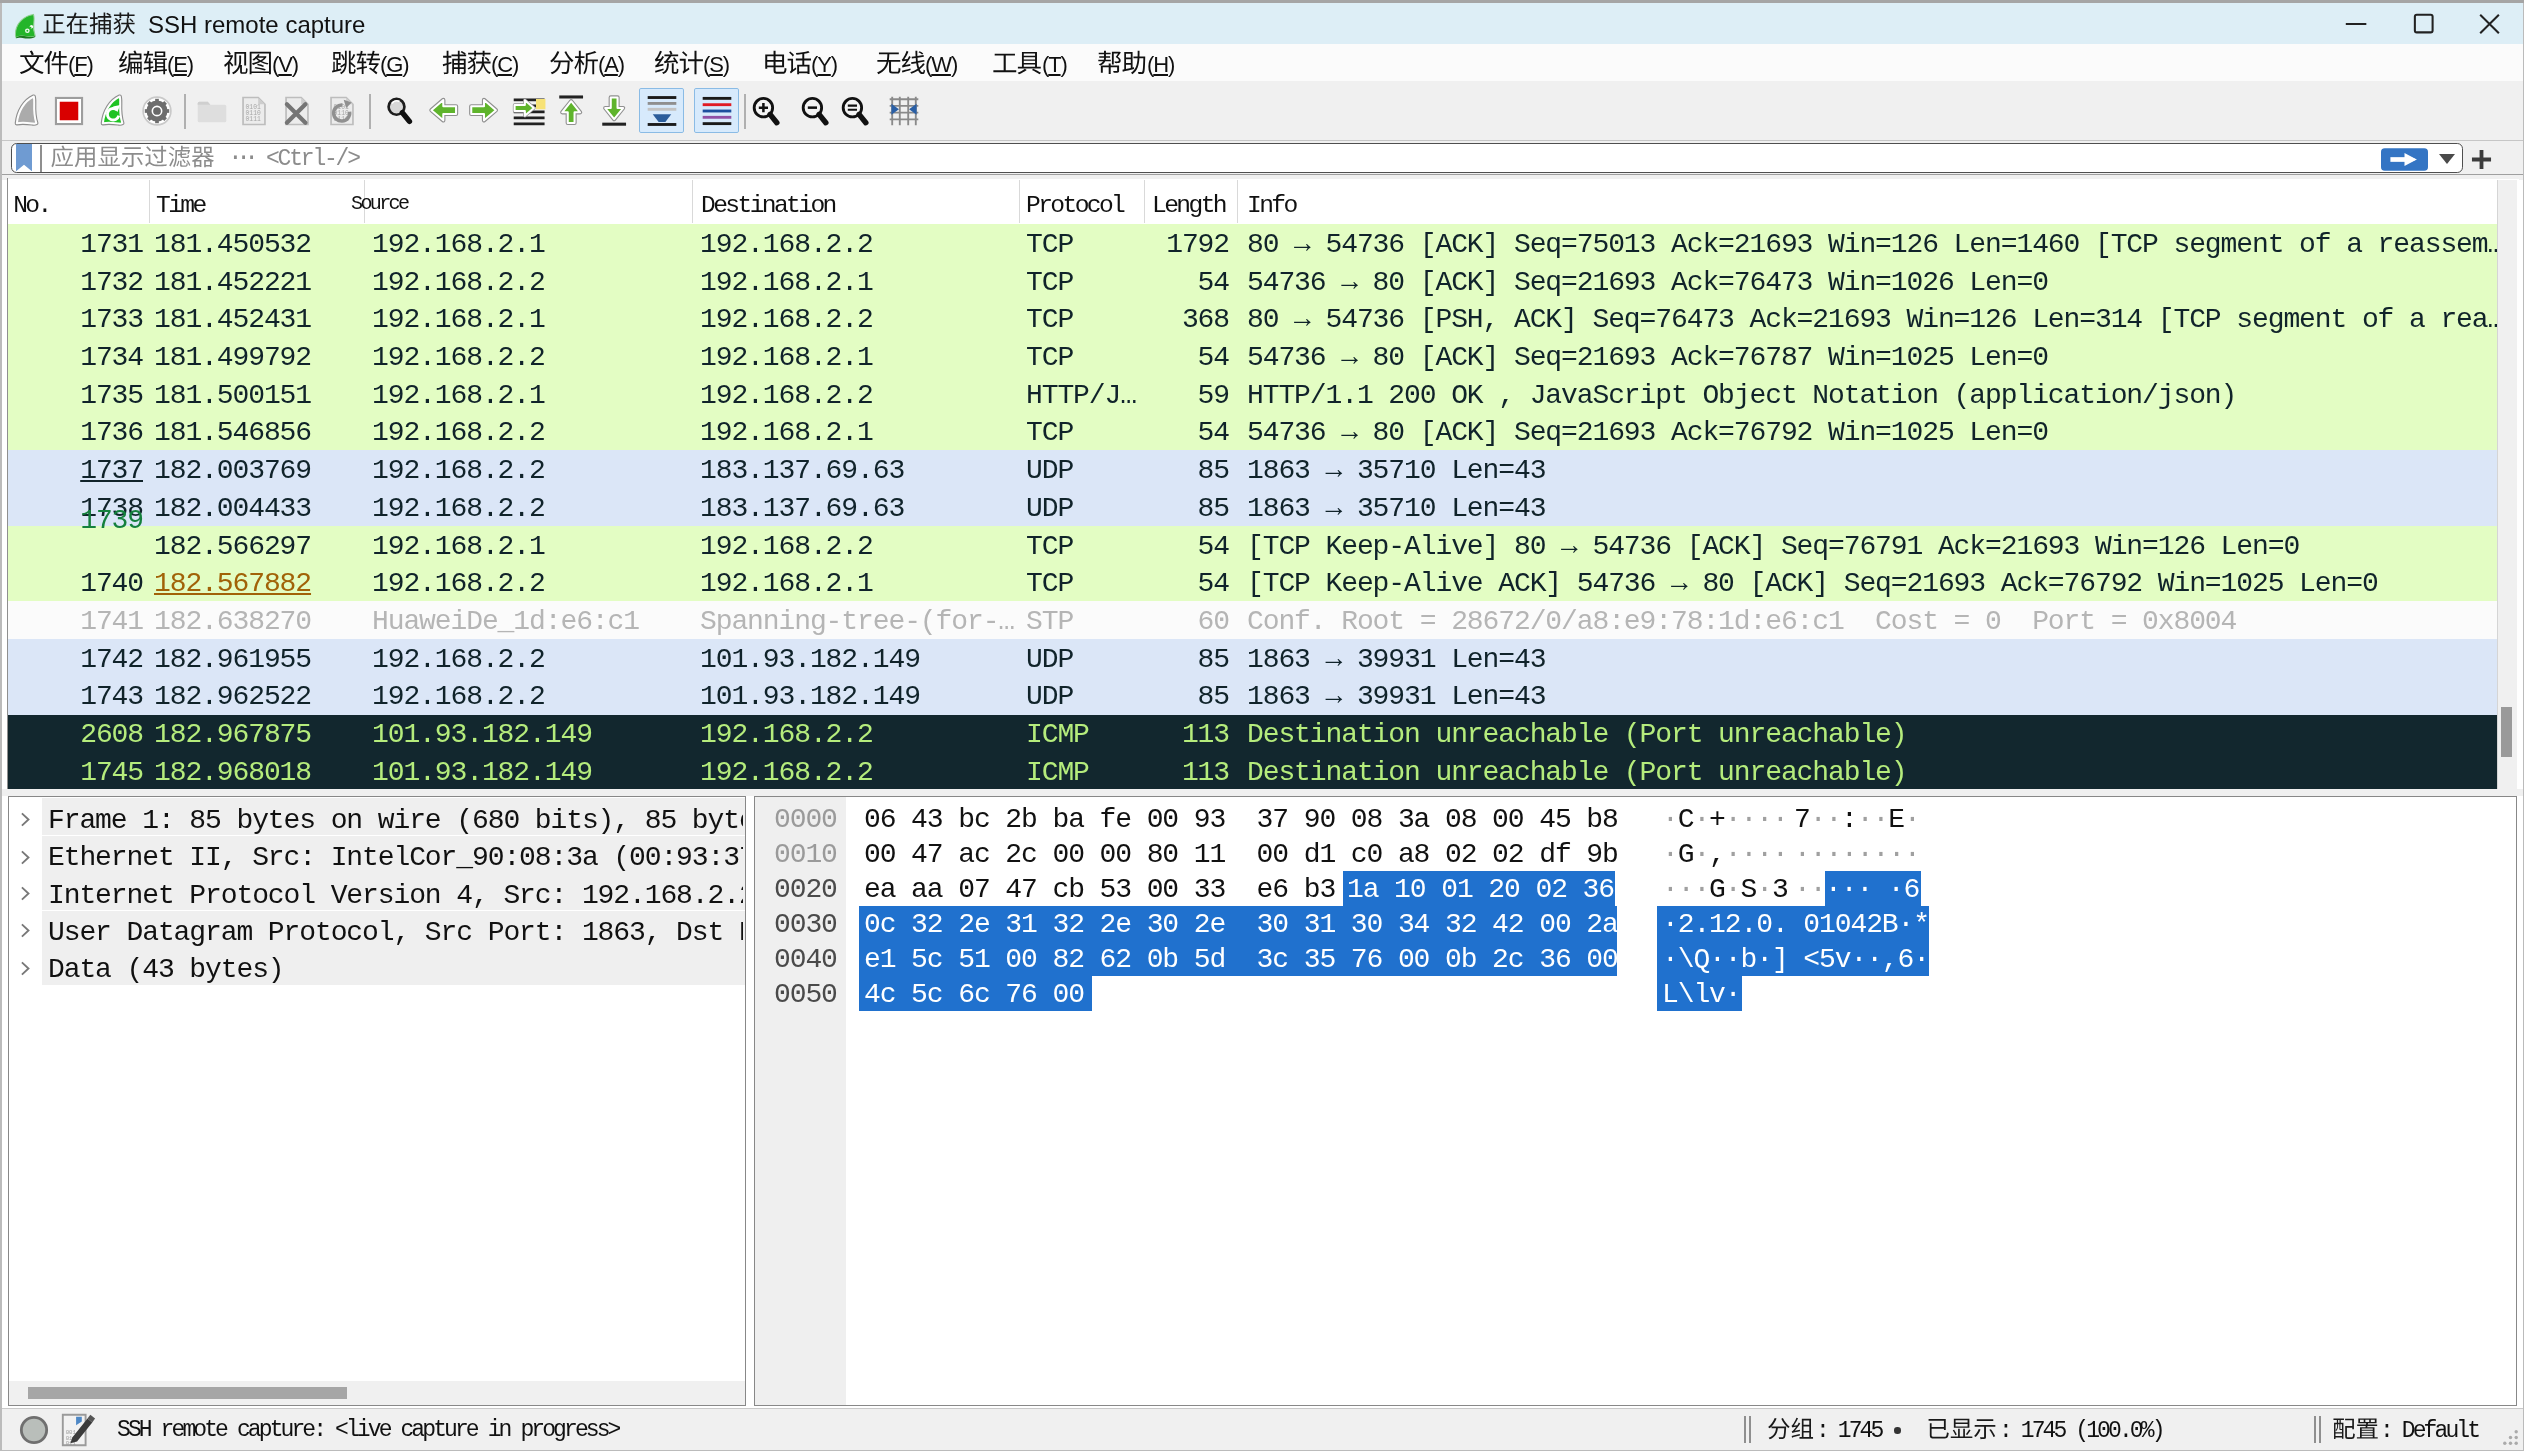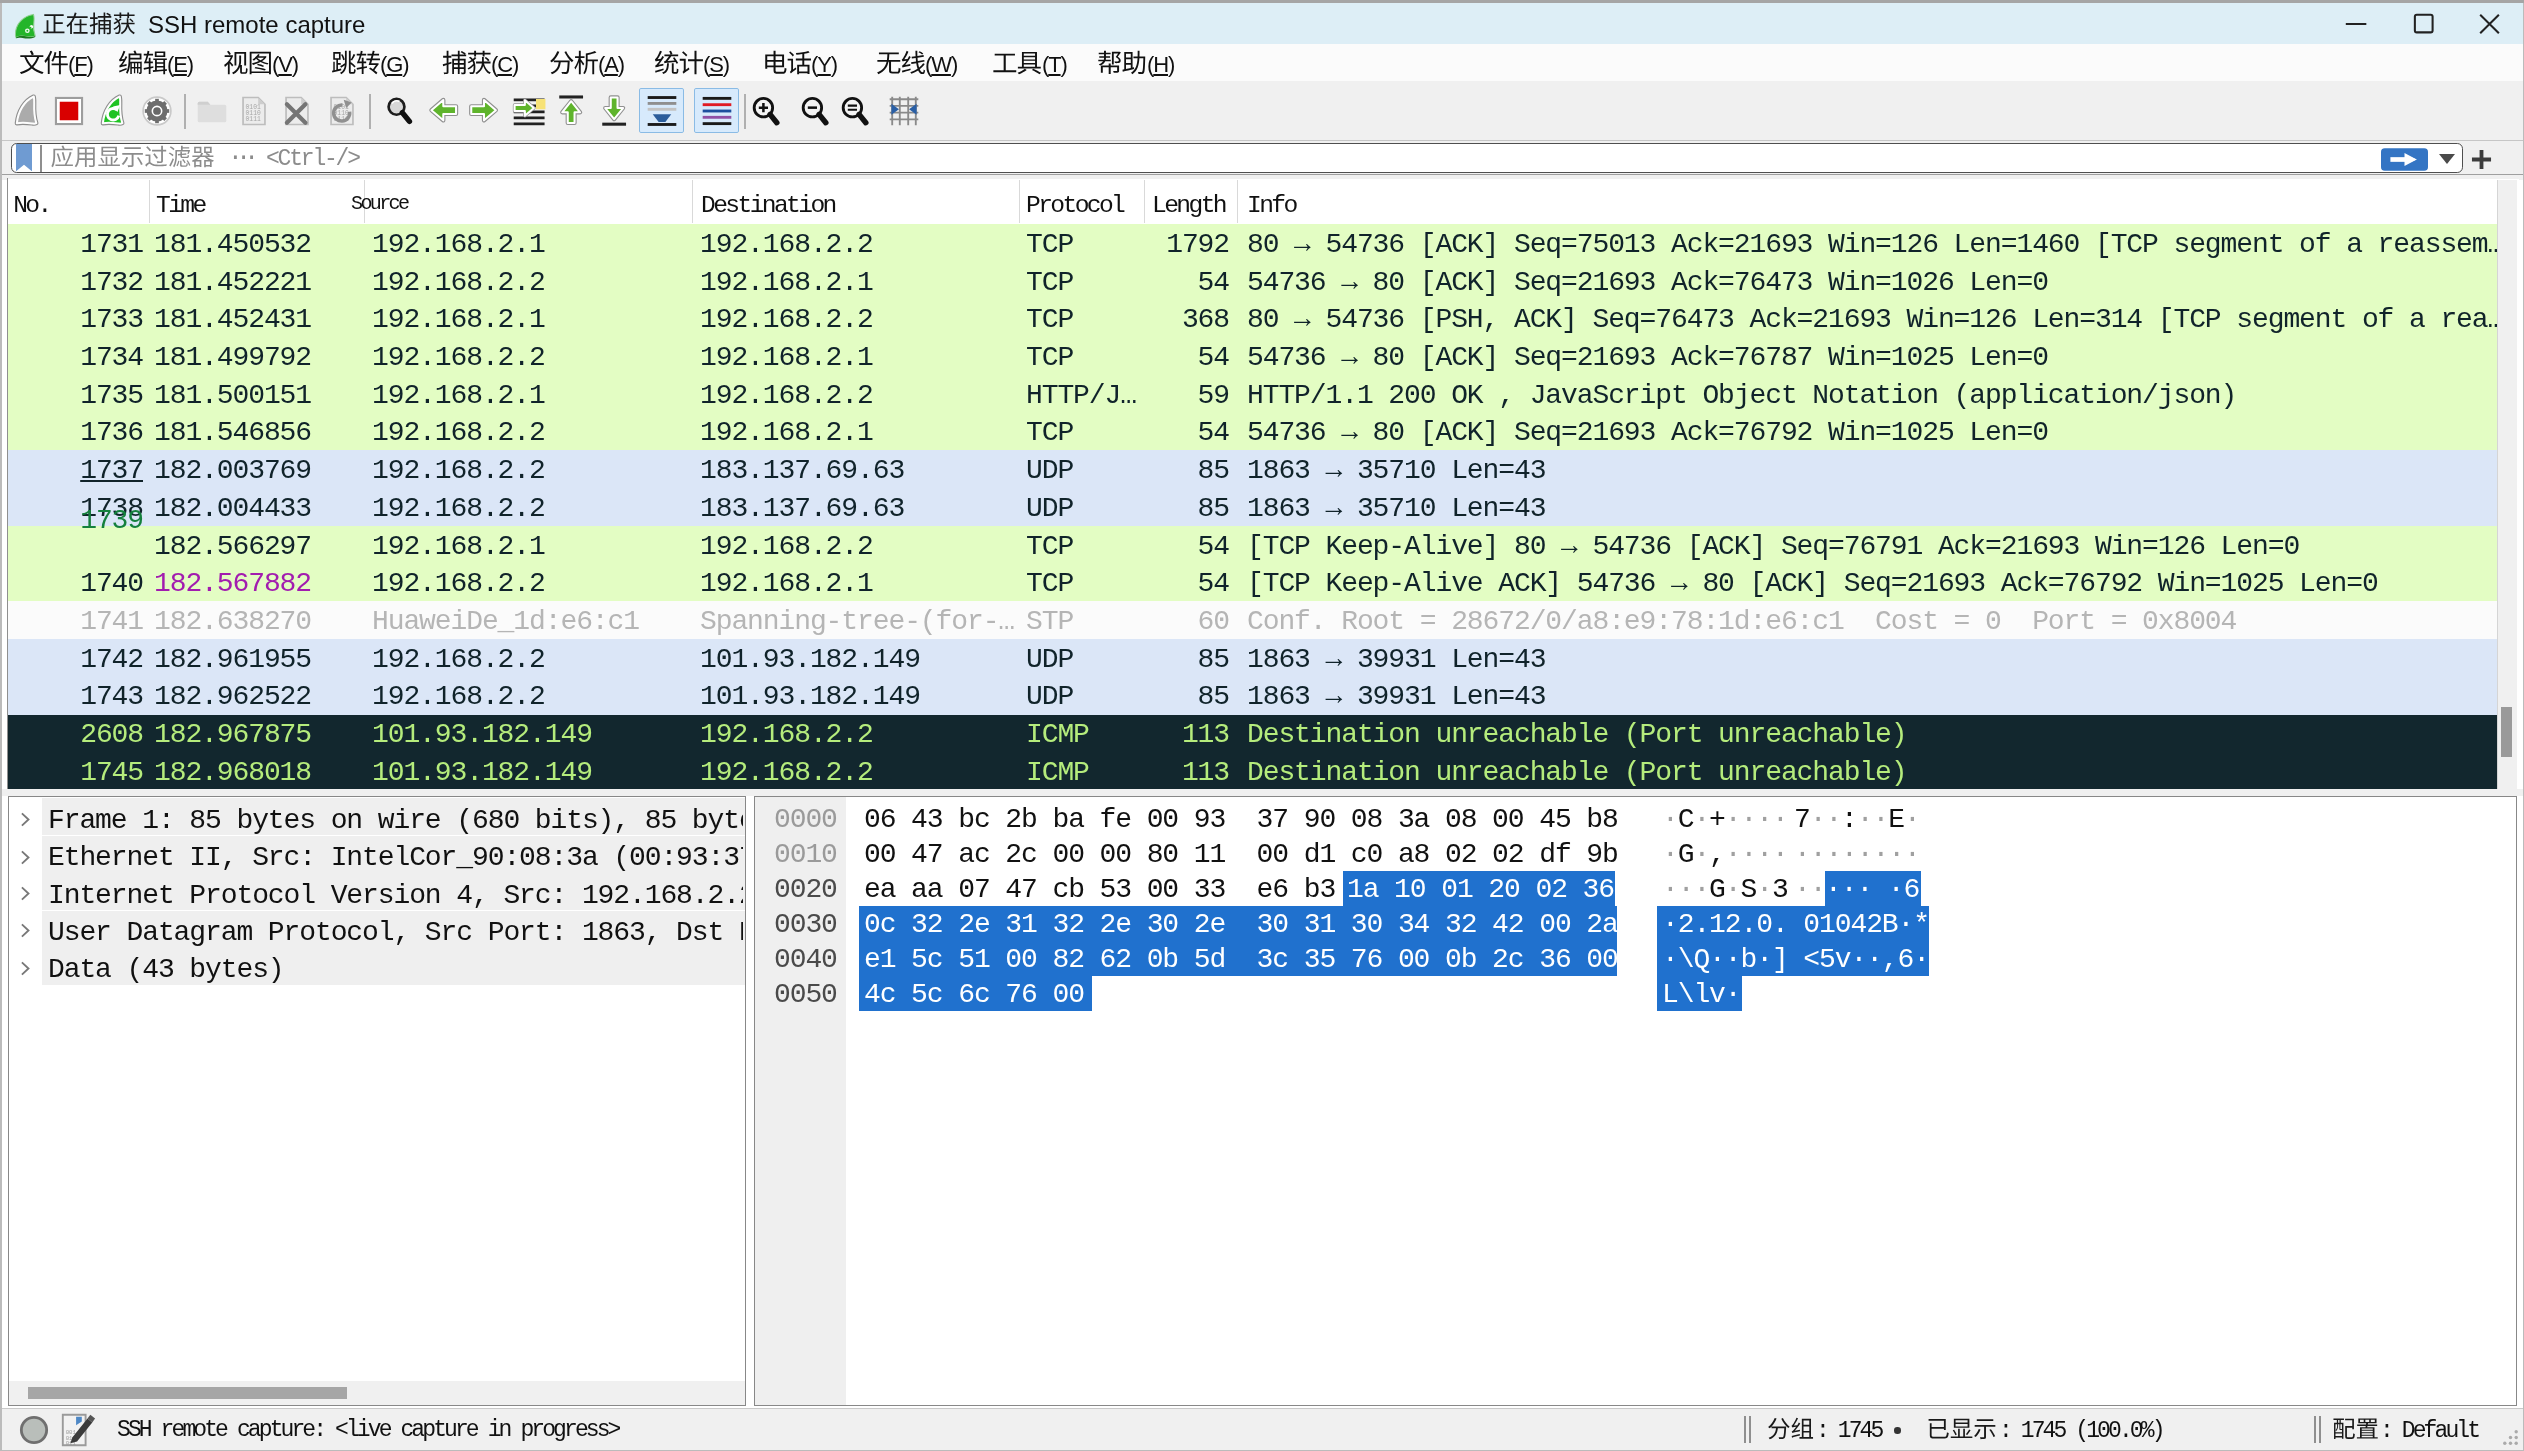--- a/index.html
+++ b/index.html
@@ -402,21 +402,21 @@
 <div class="abs" style="left:7.6px;top:526px;width:2490px;height:39px;background:#e3fdc3"></div>
 <div class="t" style="right:2381px;left:auto;top:507px;font-size:28px;color:#15803d;letter-spacing:-1.1px;">1739</div>
 <div class="t " style="left:154px;top:533px;font-size:28px;color:#10232a;letter-spacing:-1.1px;">182.566297</div>
 <div class="t " style="left:372px;top:533px;font-size:28px;color:#10232a;letter-spacing:-1.1px;">192.168.2.1</div>
 <div class="t " style="left:700px;top:533px;font-size:28px;color:#10232a;letter-spacing:-1.1px;">192.168.2.2</div>
 <div class="t " style="left:1026px;top:533px;font-size:28px;color:#10232a;letter-spacing:-1.1px;">TCP</div>
 <div class="t" style="right:1295px;left:auto;top:533px;font-size:28px;color:#10232a;letter-spacing:-1.1px;">54</div>
 <div class="t " style="left:1247px;top:533px;font-size:28px;color:#10232a;letter-spacing:-1.1px;max-width:1251px;overflow:hidden">[TCP Keep-Alive] 80 → 54736 [ACK] Seq=76791 Ack=21693 Win=126 Len=0</div>
 <div class="abs" style="left:7.6px;top:564px;width:2490px;height:39px;background:#e3fdc3"></div>
 <div class="t" style="right:2381px;left:auto;top:570px;font-size:28px;color:#10232a;letter-spacing:-1.1px;">1740</div>
-<div class="t " style="left:154px;top:570px;font-size:28px;color:#a21caf;letter-spacing:-1.1px;">182.567882</div>
+<div class="t " style="left:154px;top:570px;font-size:28px;color:#a16207;letter-spacing:-1.1px;text-decoration:underline;">182.567882</div>
 <div class="t " style="left:372px;top:570px;font-size:28px;color:#10232a;letter-spacing:-1.1px;">192.168.2.2</div>
 <div class="t " style="left:700px;top:570px;font-size:28px;color:#10232a;letter-spacing:-1.1px;">192.168.2.1</div>
 <div class="t " style="left:1026px;top:570px;font-size:28px;color:#10232a;letter-spacing:-1.1px;">TCP</div>
 <div class="t" style="right:1295px;left:auto;top:570px;font-size:28px;color:#10232a;letter-spacing:-1.1px;">54</div>
 <div class="t " style="left:1247px;top:570px;font-size:28px;color:#10232a;letter-spacing:-1.1px;max-width:1251px;overflow:hidden">[TCP Keep-Alive ACK] 54736 → 80 [ACK] Seq=21693 Ack=76792 Win=1025 Len=0</div>
 <div class="abs" style="left:7.6px;top:601px;width:2490px;height:39px;background:#fbfbfb"></div>
 <div class="t" style="right:2381px;left:auto;top:608px;font-size:28px;color:#b5b5b5;letter-spacing:-1.1px;">1741</div>
 <div class="t " style="left:154px;top:608px;font-size:28px;color:#b5b5b5;letter-spacing:-1.1px;">182.638270</div>
 <div class="t " style="left:372px;top:608px;font-size:28px;color:#b5b5b5;letter-spacing:-1.1px;">HuaweiDe_1d:e6:c1</div>
 <div class="t " style="left:700px;top:608px;font-size:28px;color:#b5b5b5;letter-spacing:-1.1px;">Spanning-tree-(for-…</div>

